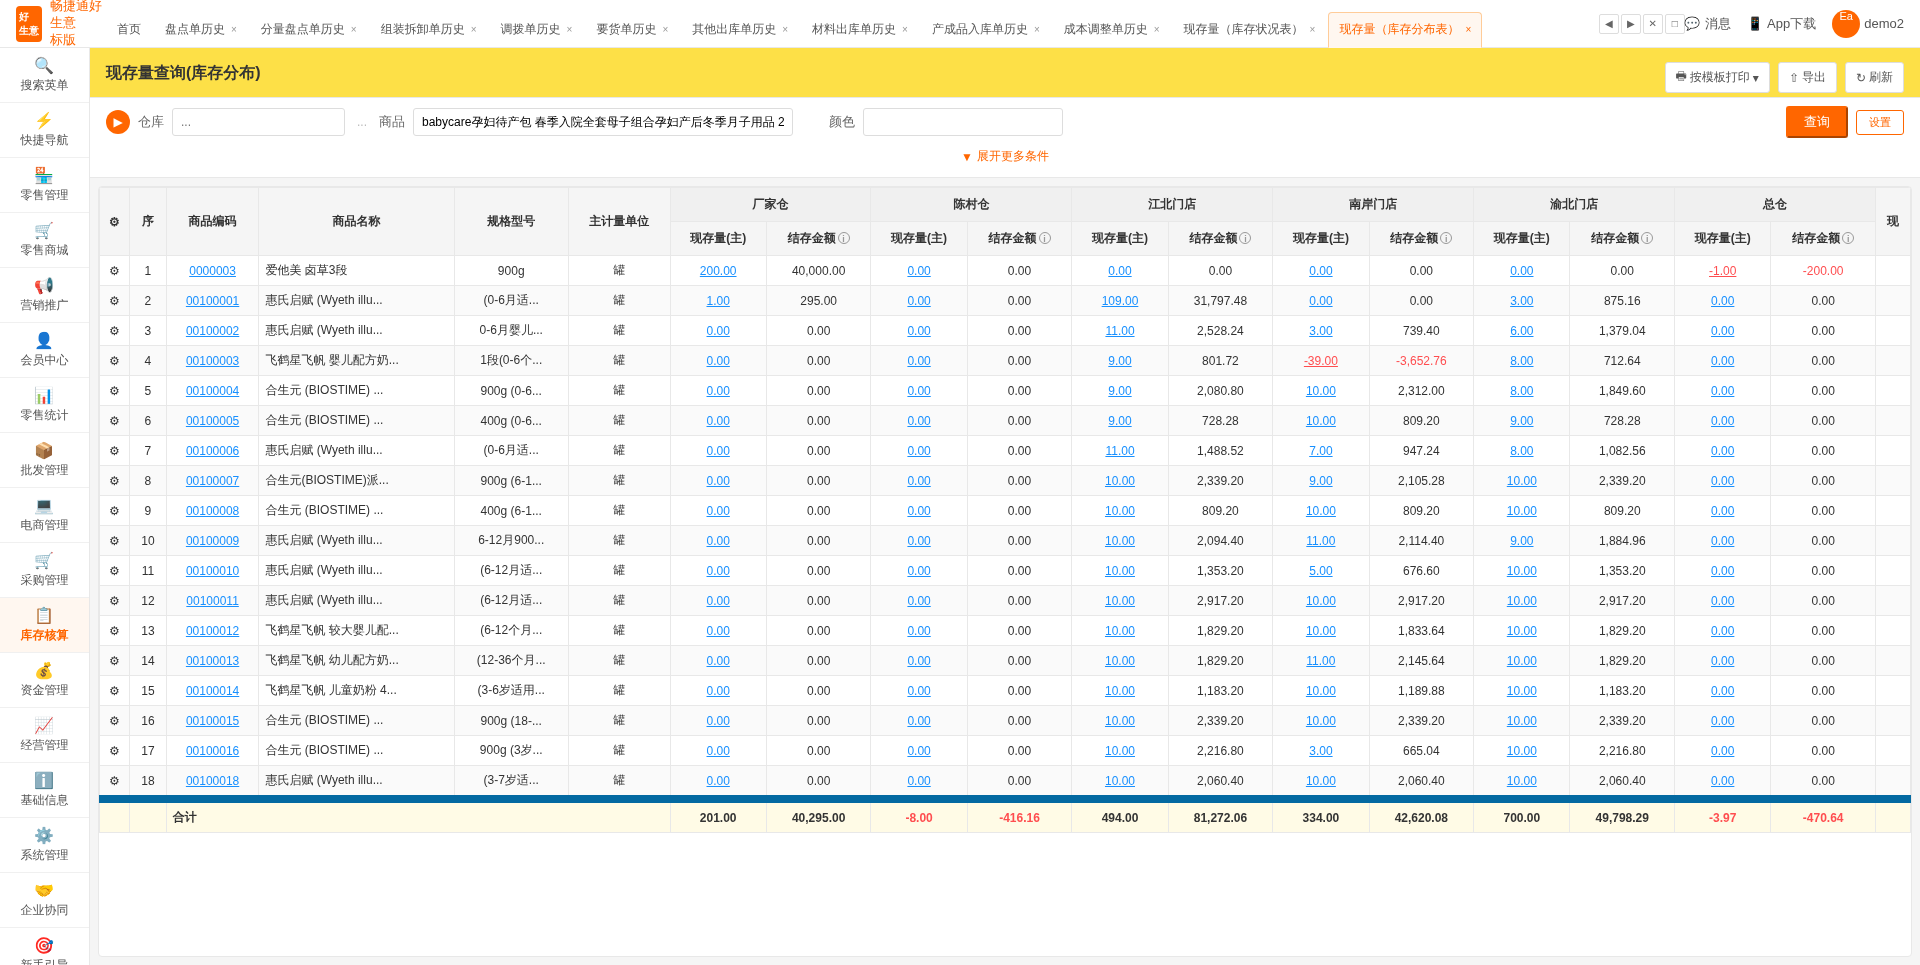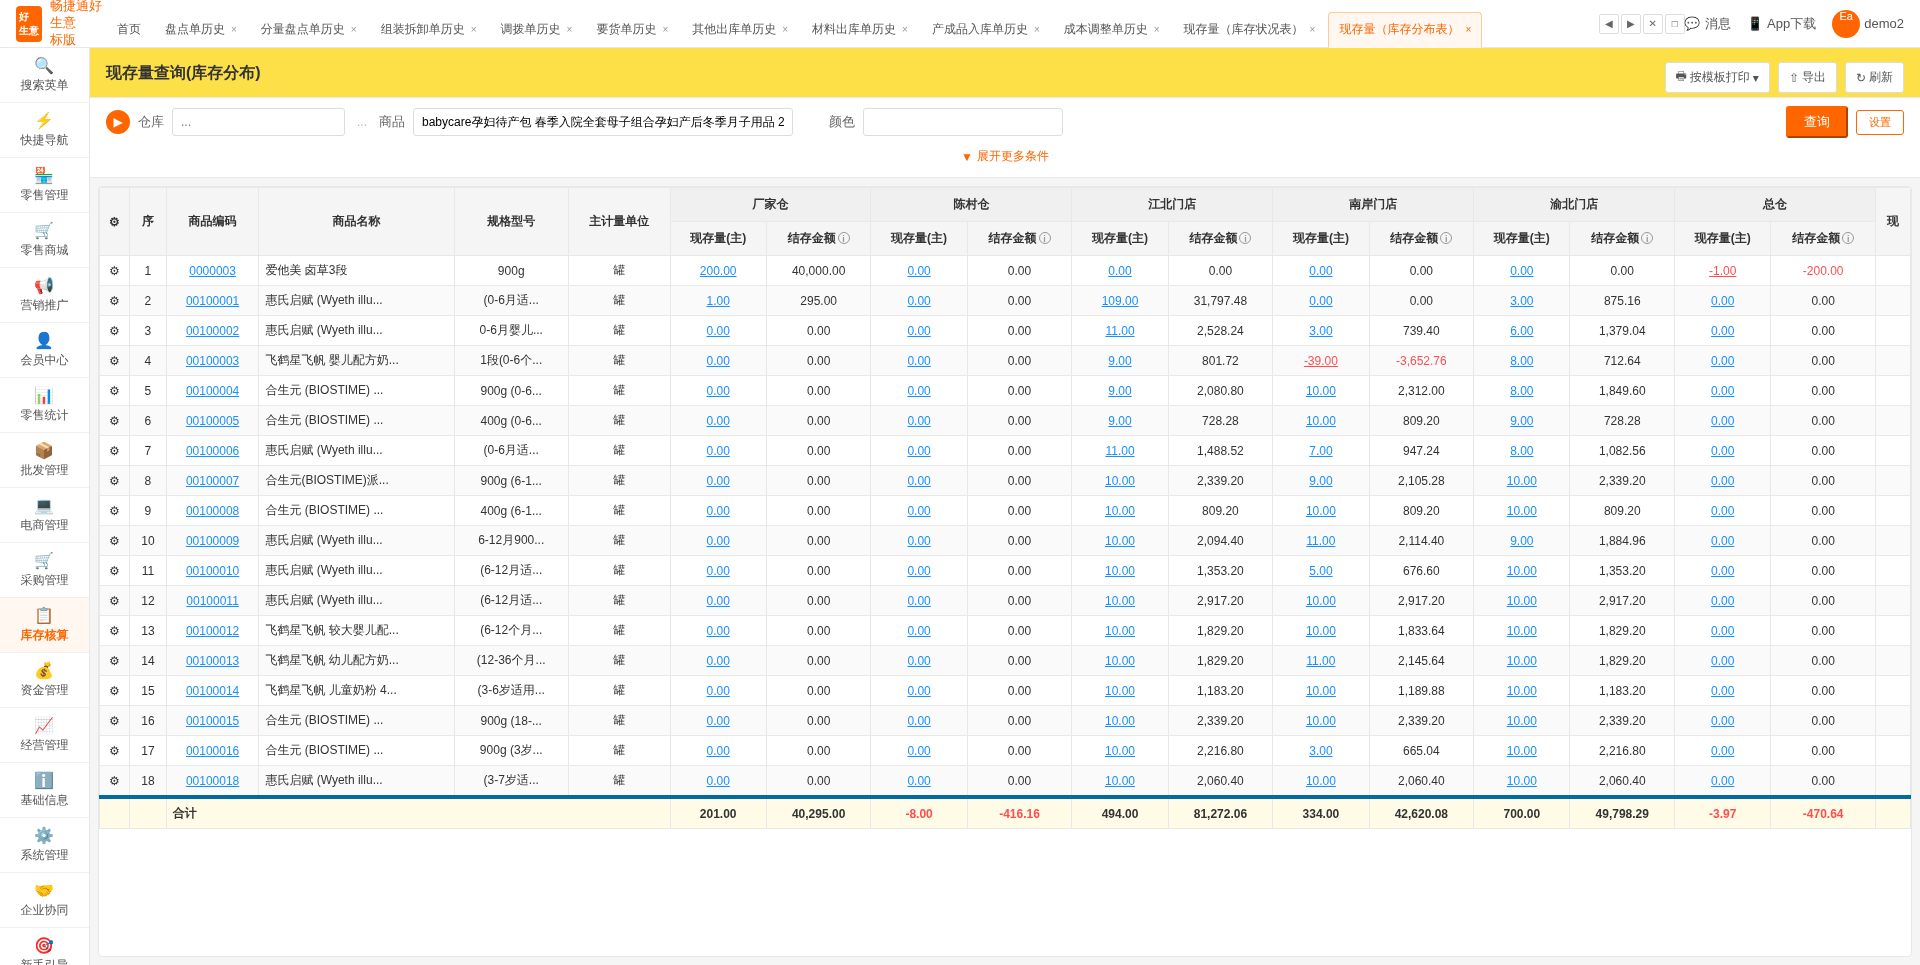--- a/index.html
+++ b/index.html
@@ -291,21 +291,21 @@
     .cell-link {
       color: #1890ff;
       text-decoration: underline;
       cursor: pointer;
     }
     .cell-negative { color: #ff4d4f; }
     .footer-row {
       background: #fffbe6 !important;
       font-weight: bold;
     }
-    .footer-row td { border-top: 4px solid #0369a1; }
+    .footer-row td { border-top: 8px solid #0369a1; }
     .info-icon {
       display: inline-block;
       width: 12px;
       height: 12px;
       border-radius: 50%;
       border: 1px solid #999;
       font-size: 9px;
       line-height: 12px;
       text-align: center;
       color: #999;

